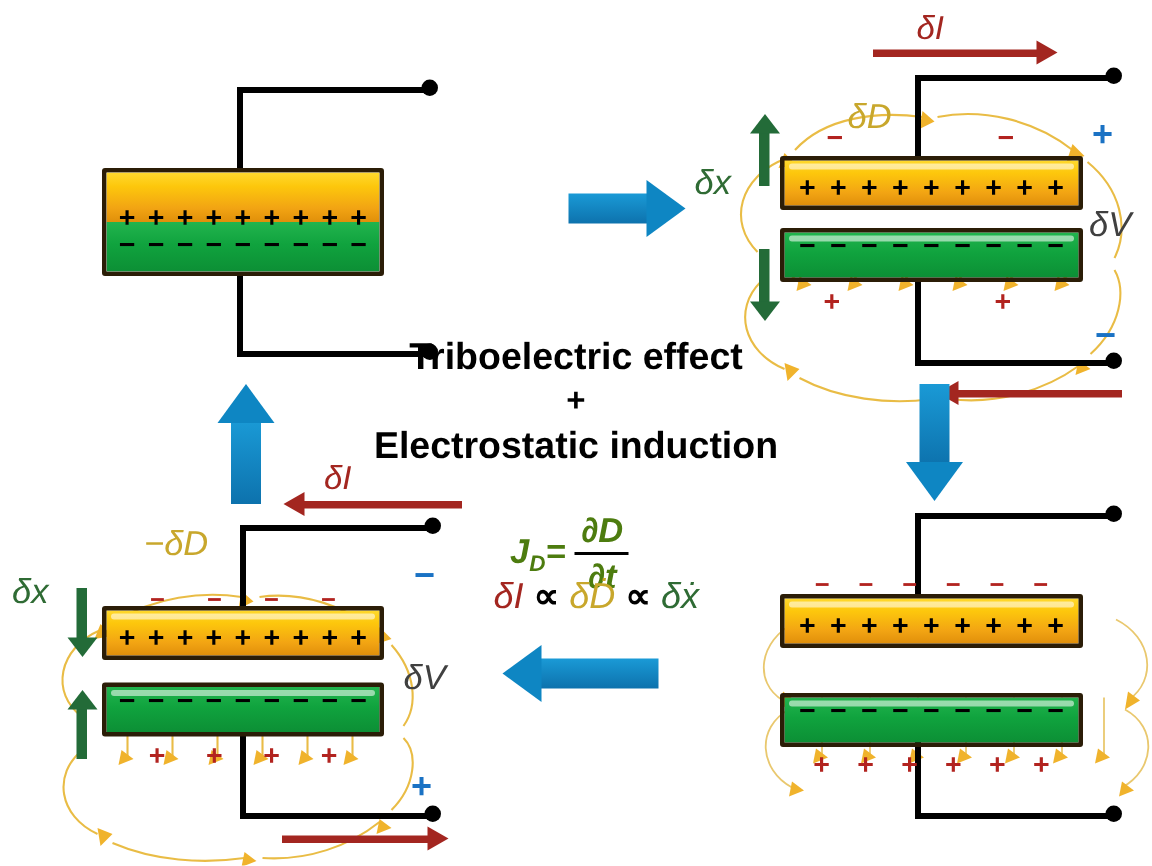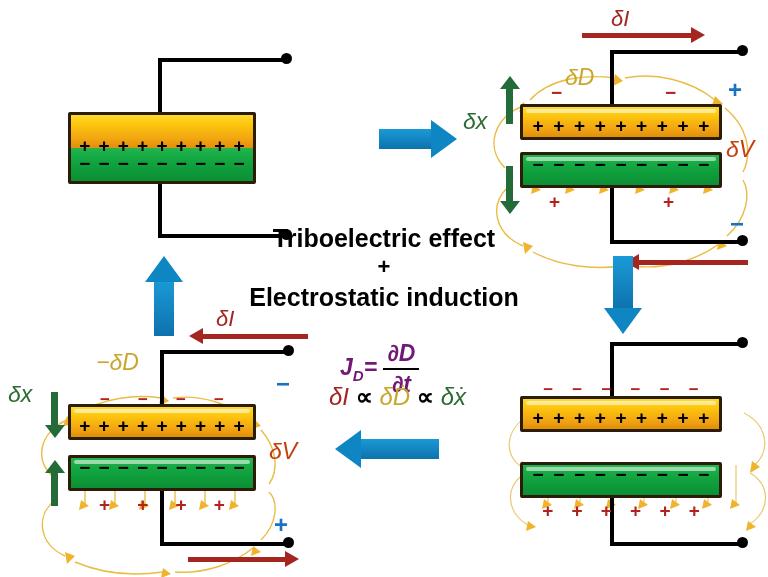--- a/index.html
+++ b/index.html
@@ -32,21 +32,21 @@
   
   .mk{position:absolute;font-weight:bold;line-height:1;}
   .mk.red{color:#b2231f;}
   .mk.blue{color:#1a72c4;}
 
   
   .lab{position:absolute;font-weight:normal;font-style:italic;white-space:nowrap;line-height:1;}
   .lab.dI{color:#a32620;}
   .lab.dD{color:#c8a72c;}
   .lab.dx{color:#2f6b34;text-align:center;}
-  .lab.dV{color:#c2410c;}
+  .lab.dV{color:#404040;}
 
   
   .redarrow{position:absolute;height:5px;background:#a32620;}
   .redarrow:after{content:"";position:absolute;top:-6px;width:0;height:0;
       border-top:8.5px solid transparent;border-bottom:8.5px solid transparent;}
   .redarrow.right:after{right:-13px;border-left:14px solid #a32620;}
   .redarrow.left:after{left:-13px;border-right:14px solid #a32620;}
 
   
   .gar{position:absolute;width:7px;background:#236b38;}
@@ -406,21 +406,21 @@
 </div>
 <div class="barrow v up" style="left:145px;top:256px;width:38px;height:80px;">
   <div class="shaft" style="bottom:0;height:56px;"></div>
   <div class="head"></div>
 </div>
 
 <div class="ctext" style="left:0;right:0;top:224px;font-size:25px;">Triboelectric effect</div>
 <div class="ctext" style="left:0;right:0;top:254px;font-size:22px;">+</div>
 <div class="ctext" style="left:0;right:0;top:283px;font-size:25px;">Electrostatic induction</div>
 
-<div class="eqrow" style="left:340px;top:340px;font-size:23px;color:#701a75;">
+<div class="eqrow" style="left:340px;top:340px;font-size:23px;color:#4d7c0f;">
   <span>J</span><span style="font-size:15px;vertical-align:sub;">D</span><span>=</span>
   <span class="frac">
     <span class="num">∂D</span>
     <span class="den">∂t</span>
   </span>
 </div>
 
 <div class="eqrow" style="left:329px;top:383px;font-size:24px;">
   <span class="lab dI" style="position:static;">δI</span>
   <span style="color:#000;font-style:normal;">∝</span>

